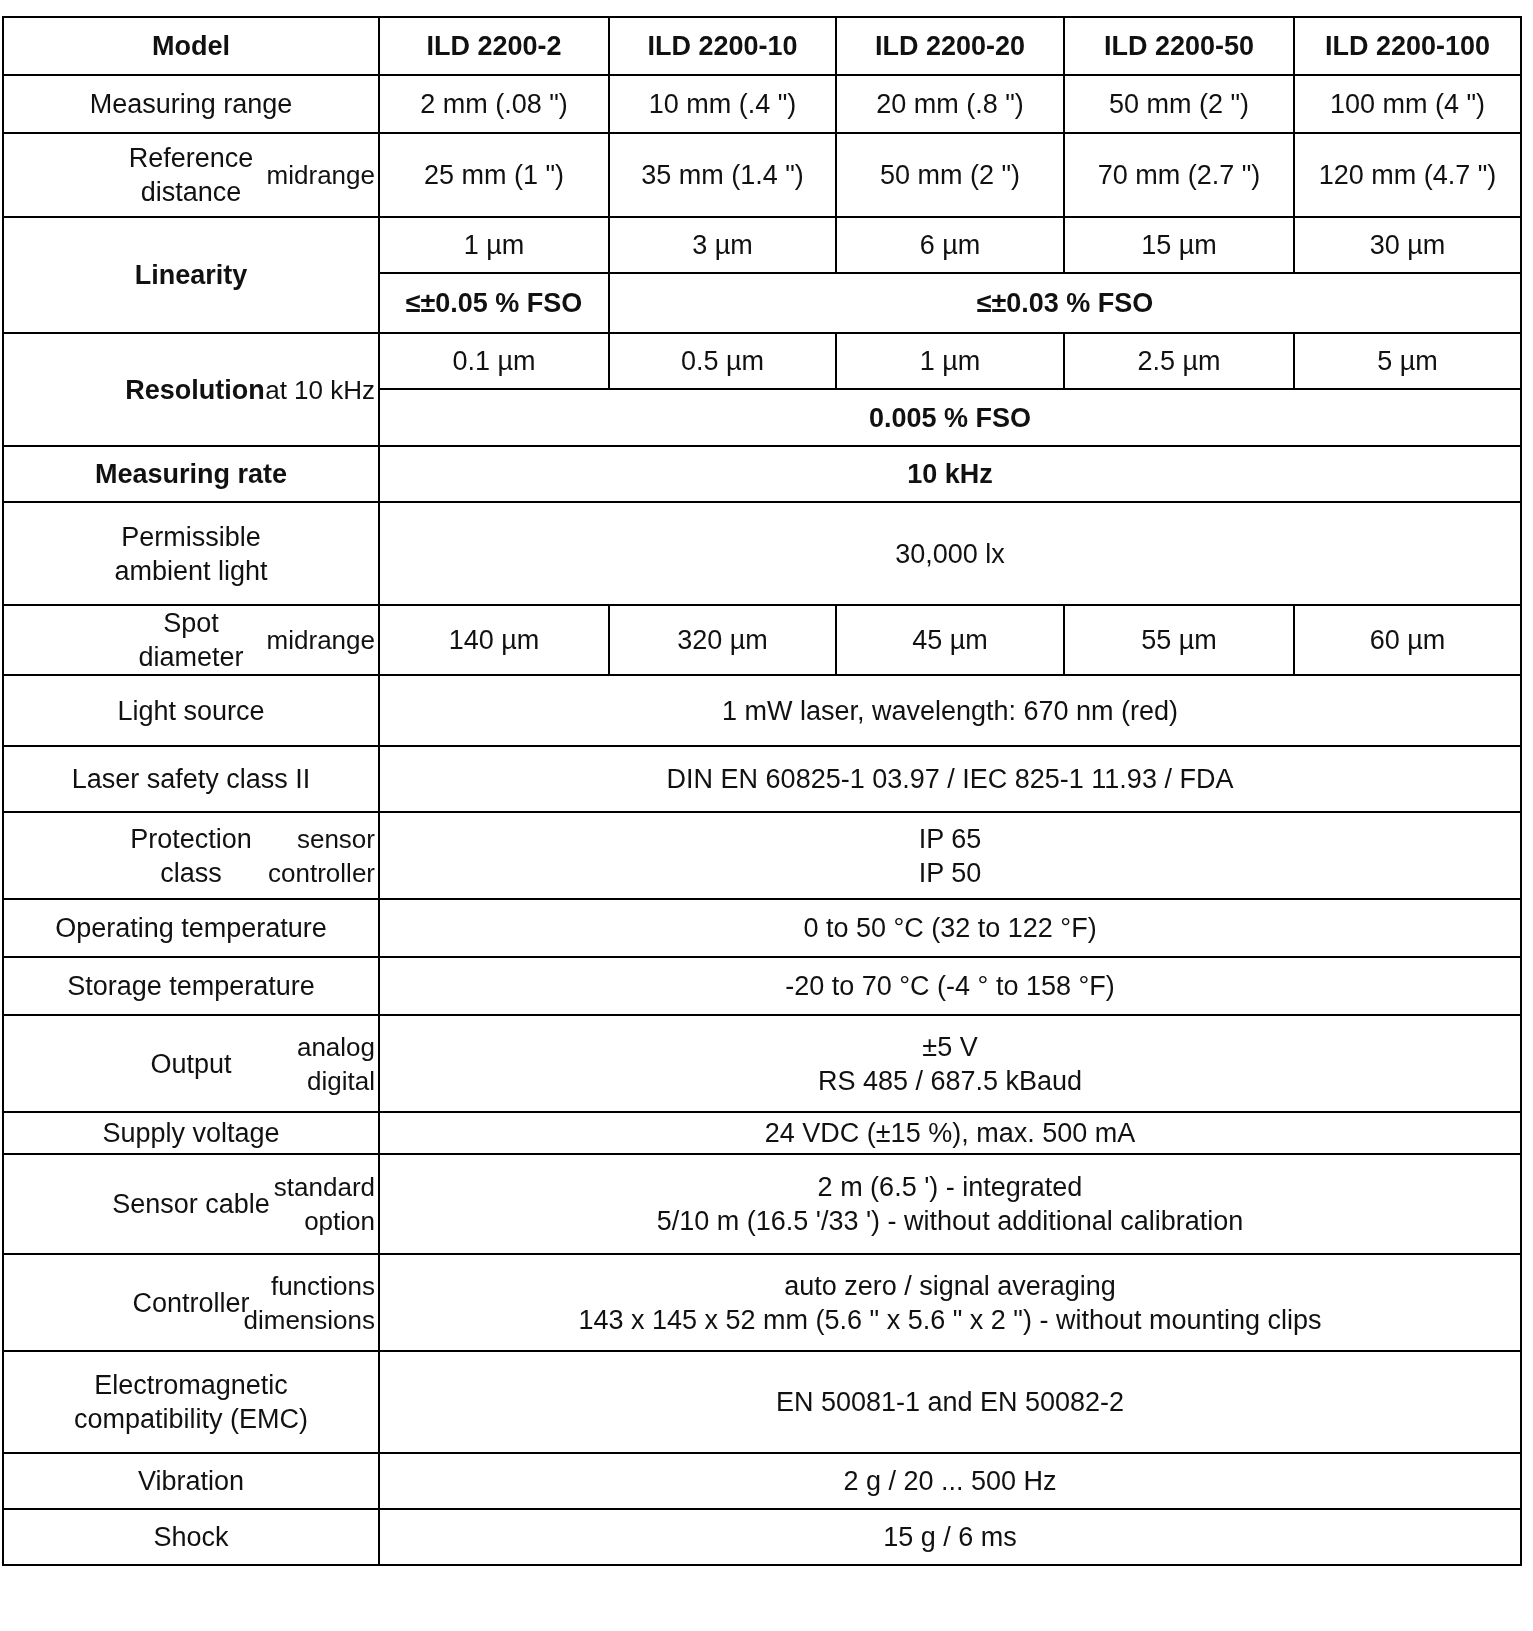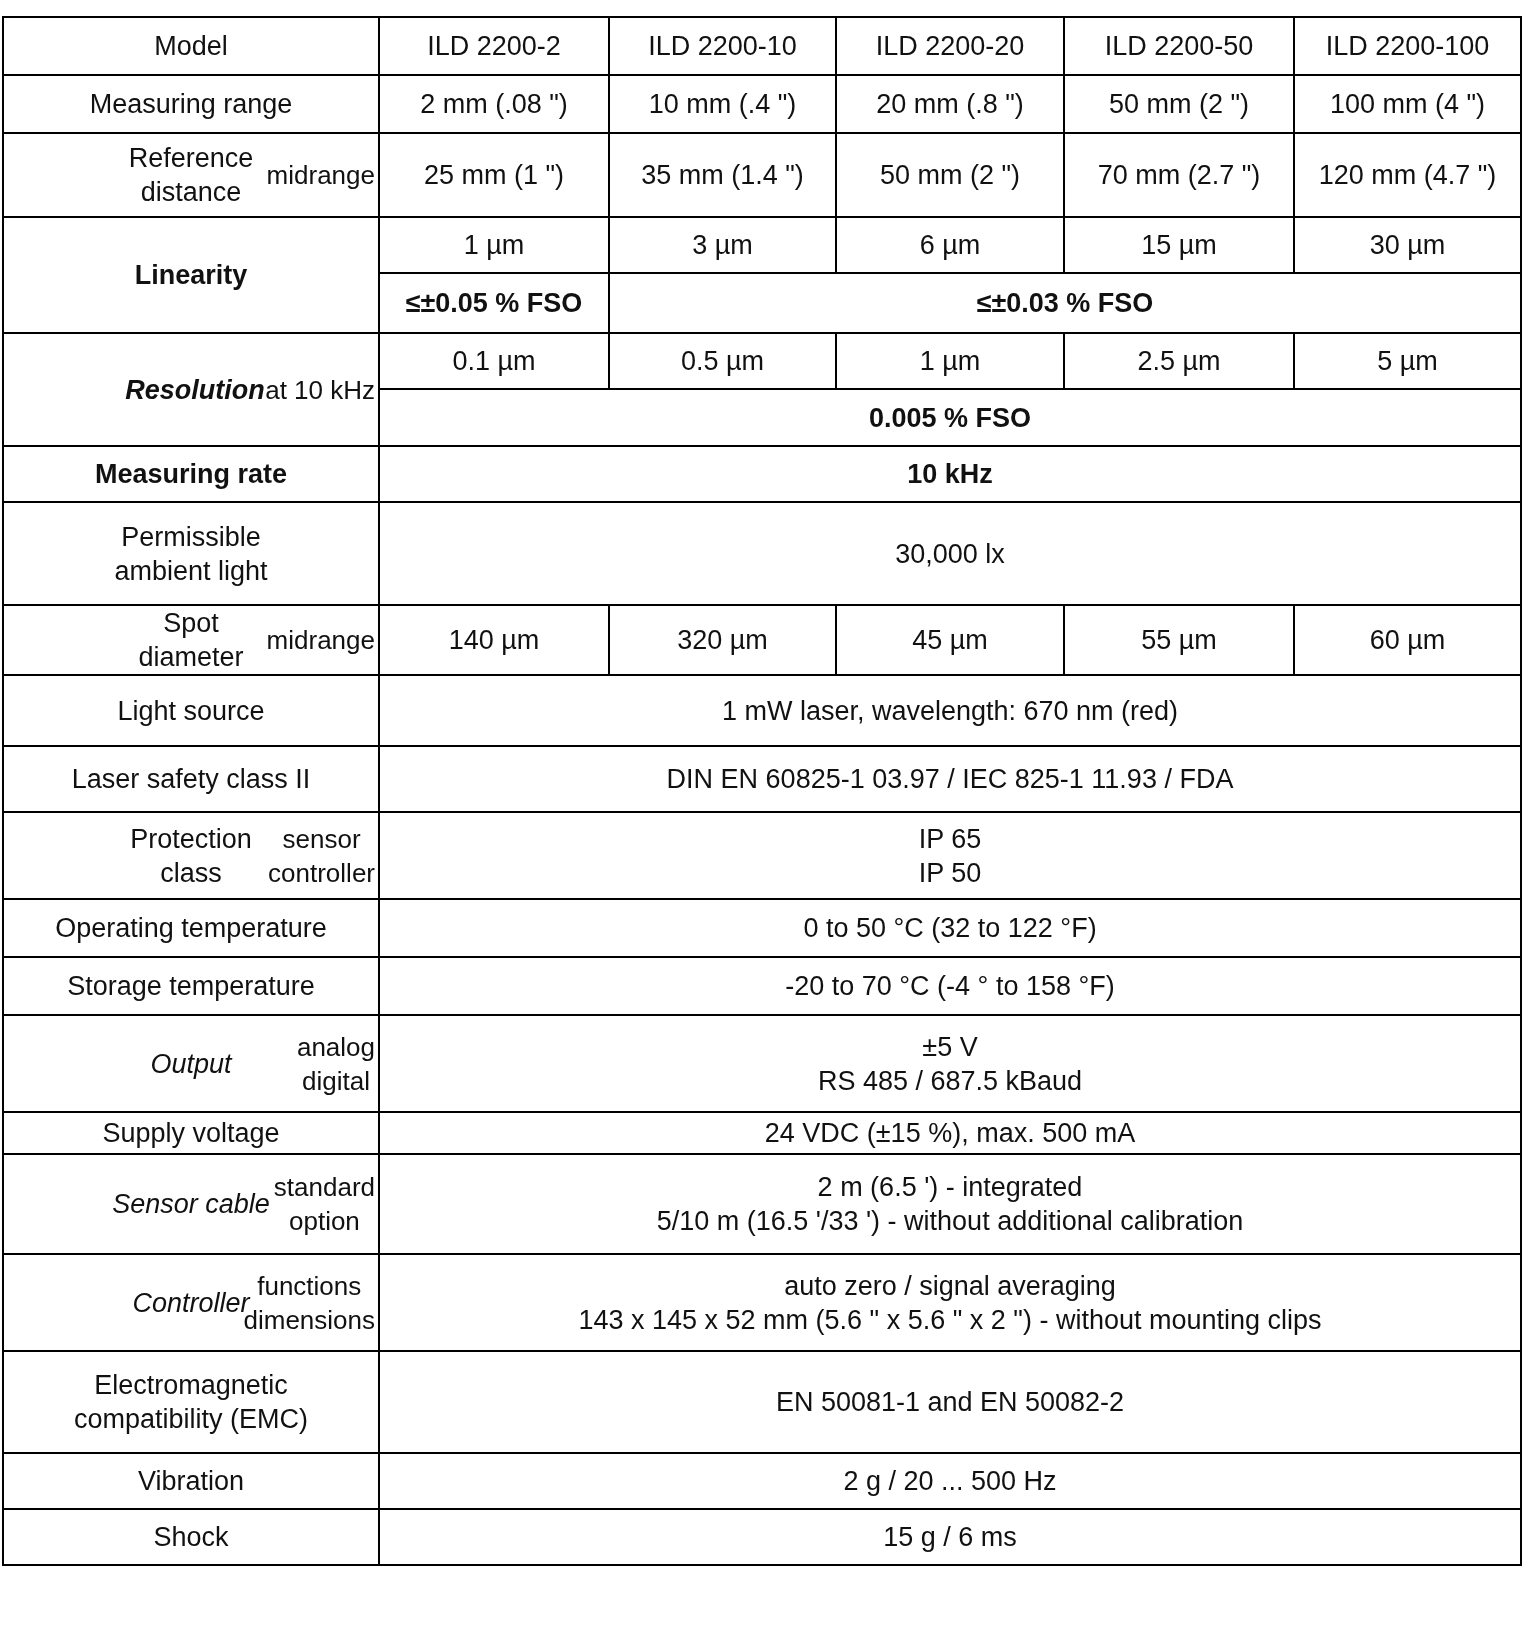--- a/index.html
+++ b/index.html
@@ -7,25 +7,25 @@
          font-family: "Liberation Sans", "DejaVu Sans", sans-serif; color: #111; }
   table.spec {
     position: absolute; left: 2px; top: 16px;
     width: 1518px; border-collapse: collapse; table-layout: fixed;
   }
   table.spec td {
     border: 2.5px solid #000; padding: 0 6px; vertical-align: middle;
     font-size: 27px; line-height: 34px; text-align: center;
   }
   td.label { text-align: left; padding-left: 6px; position: relative; }
-  td.label .main { display: inline-block; font-style: italic; }
+  td.label .main { display: inline-block; }
   td.label .qual { position: absolute; right: 3px; top: 50%; transform: translateY(-50%);
-                   font-size: 26px; line-height: 34px; }
+                   text-align: right; font-size: 26px; line-height: 34px; }
   .bold { font-weight: bold; }
-  .hdr { font-weight: normal; font-size: 27px; }
+  .hdr { font-weight: bold; font-size: 27px; }
   .line { display: block; }
 </style>
 </head>
 <body>
 
 <table class="spec">
   <colgroup>
     <col style="width:376px">
     <col style="width:230px">
     <col style="width:227px">

